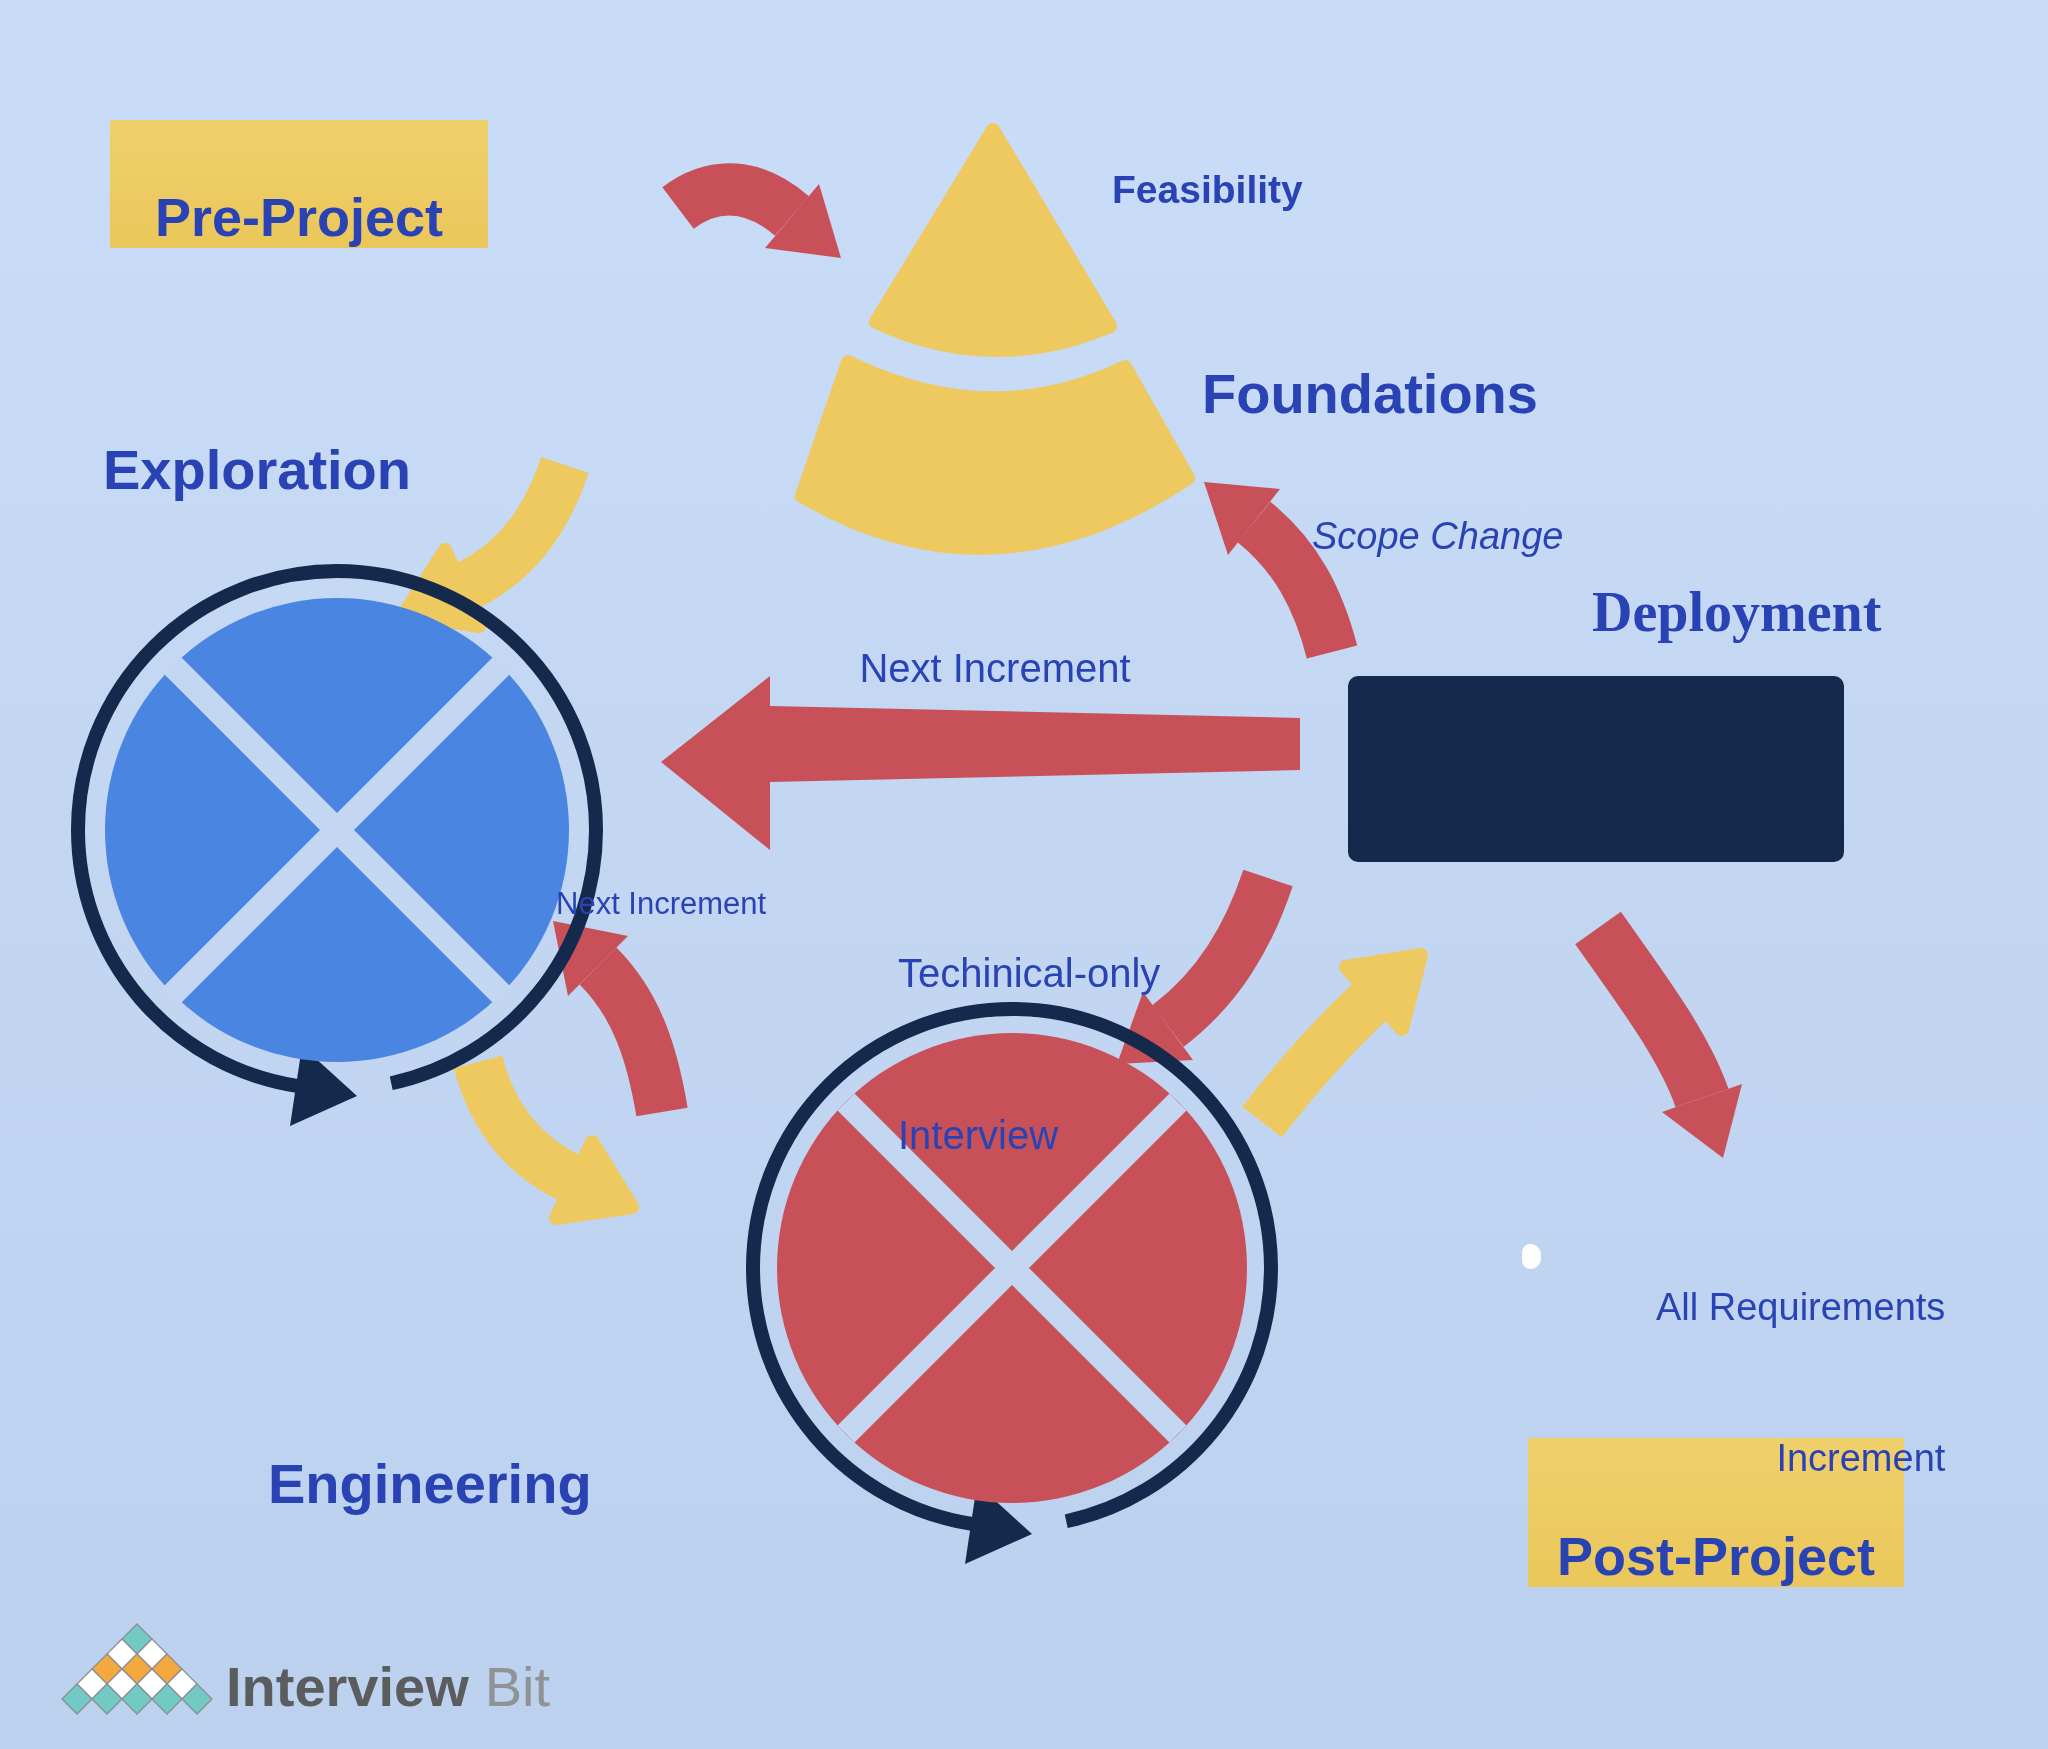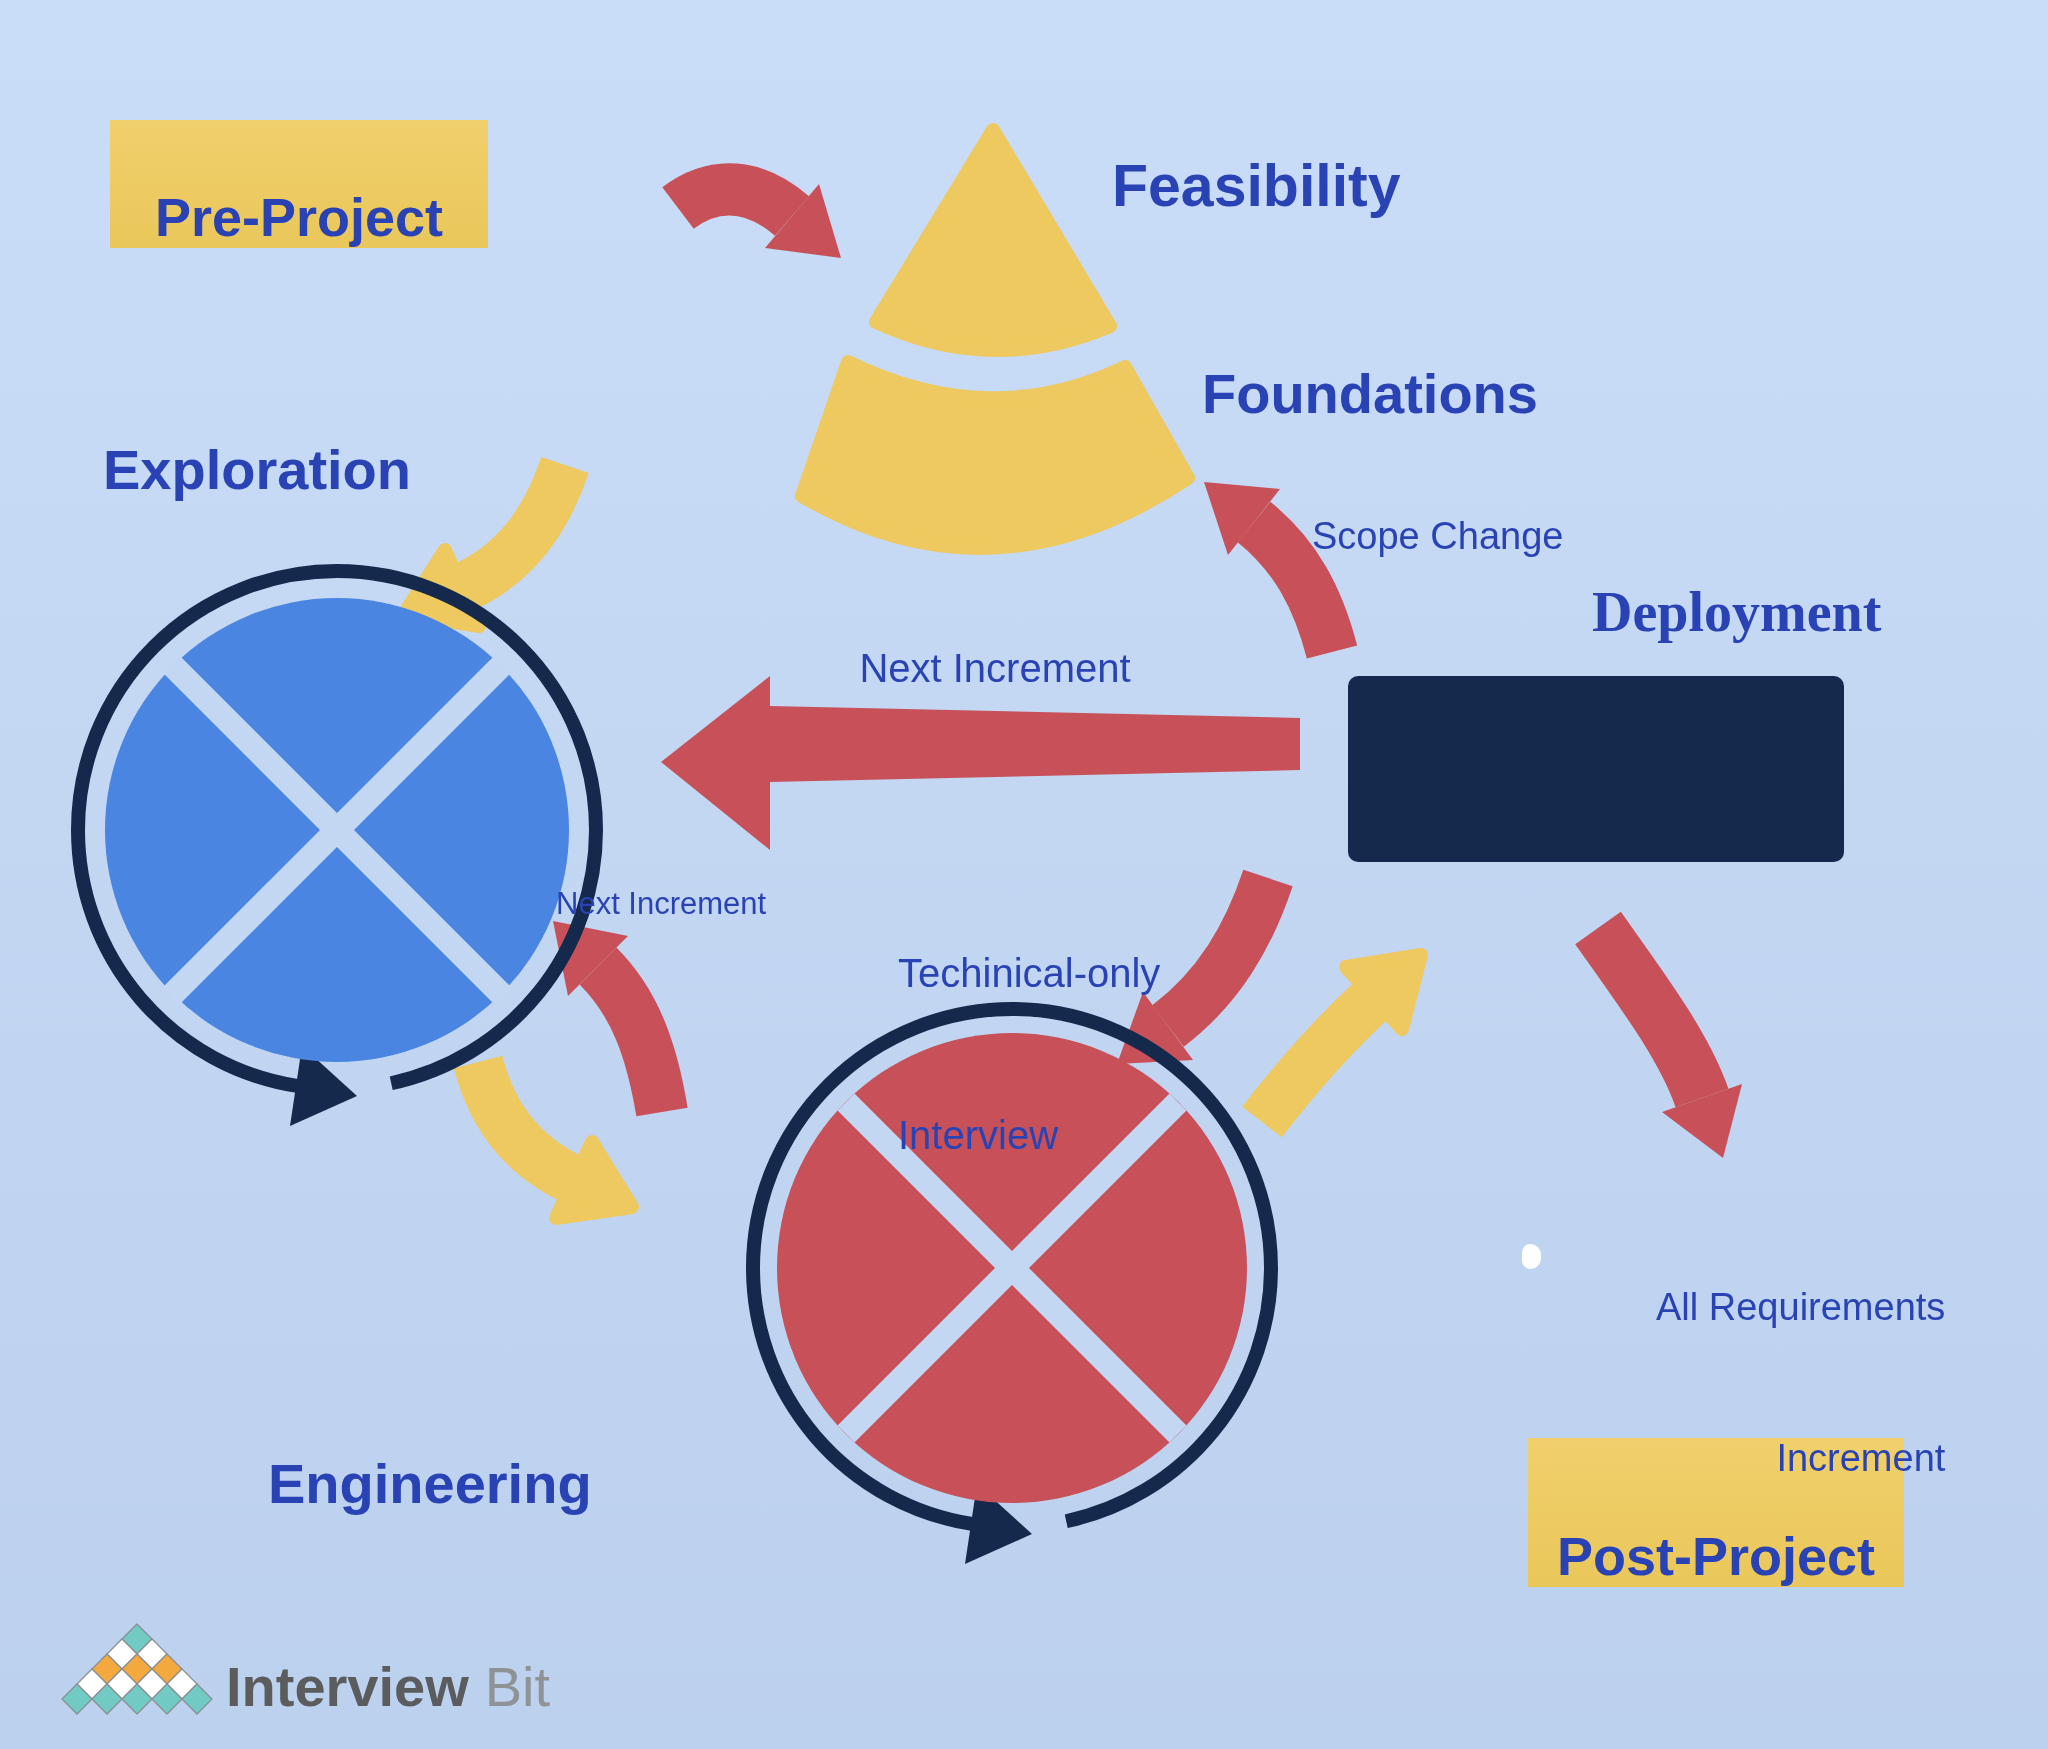--- a/index.html
+++ b/index.html
@@ -131,27 +131,27 @@
 
   <div class="white-dot"></div>
 
   <div class="phase-box" style="left:110px; top:120px; width:378px; height:128px;">
     <span>Pre-Project</span>
   </div>
   <div class="phase-box" style="left:1528px; top:1438px; width:376px; height:149px;">
     <span>Post-Project</span>
   </div>
 
-  <div class="label bold" style="left:1112px; top:148px; font-size:59px;">Feasibility</div>
+  <div class="label bold" style="left:1112px; top:165px; font-size:39px;">Feasibility</div>
   <div class="label bold" style="left:1202px; top:358px; font-size:56px;">Foundations</div>
   <div class="label bold" style="left:103px; top:434px; font-size:56px;">Exploration</div>
   <div class="label bold" style="left:1592px; top:576px; font-size:56px;font-family:Liberation Serif, serif;">Deployment</div>
   <div class="label bold" style="left:268px; top:1448px; font-size:56px;">Engineering</div>
 
-  <div class="label" style="left:1312px; top:512px; font-size:38px;">Scope Change</div>
+  <div class="label" style="left:1312px; top:512px; font-size:38px;font-style:italic;">Scope Change</div>
   <div class="label" style="left:820px; top:642px; width:350px; text-align:center; font-size:40px;">Next Increment</div>
   <div class="label" style="left:556px; top:884px; font-size:31px;">Next Increment</div>
   <div class="label" style="left:898px; top:838px; font-size:40px; line-height:1.35;">
     <div>Techinical-only</div>
     <div>Interview</div>
   </div>
   <div class="label" style="left:1656px; top:1182px; font-size:38px; line-height:1.32;text-align:right;">
     <div>All Requirements</div>
     <div>Increment</div>
   </div>

